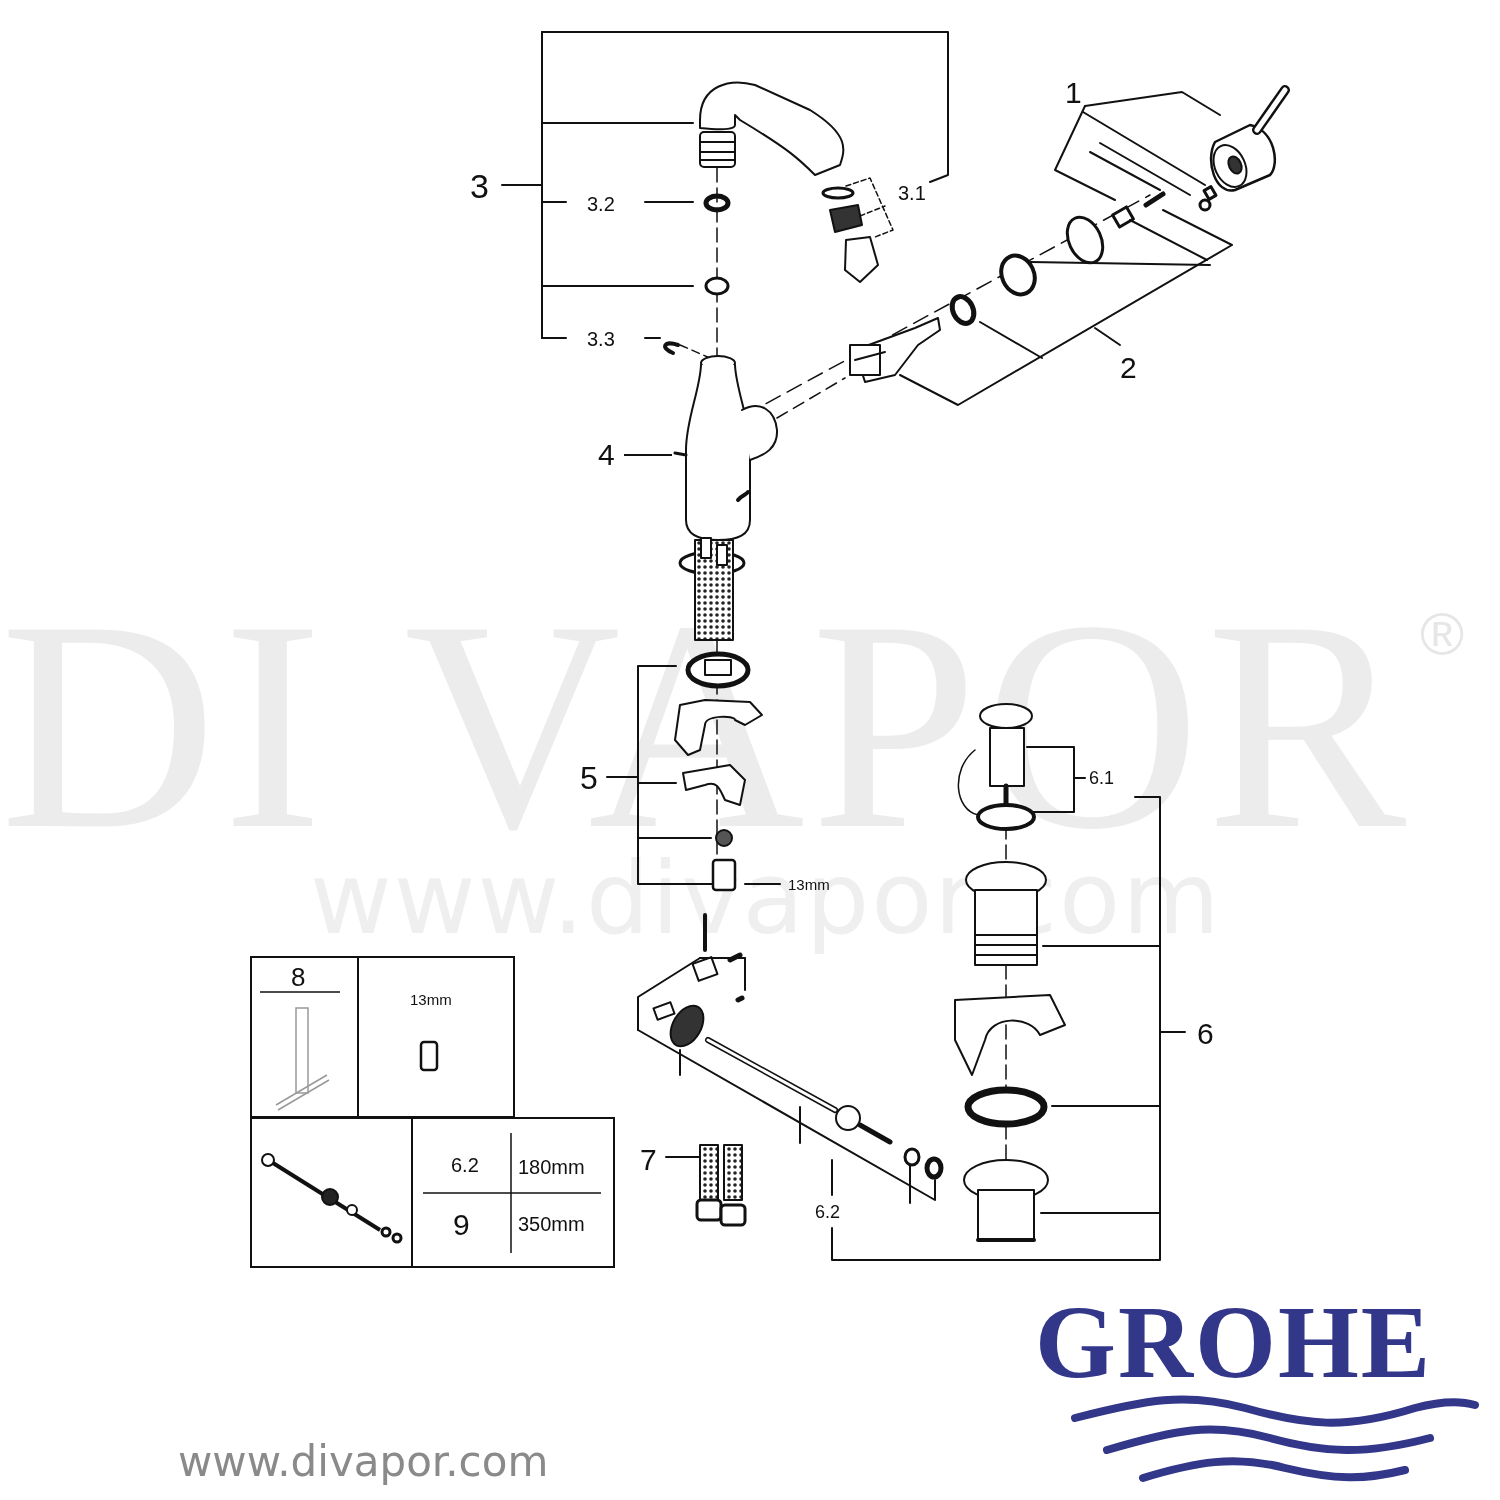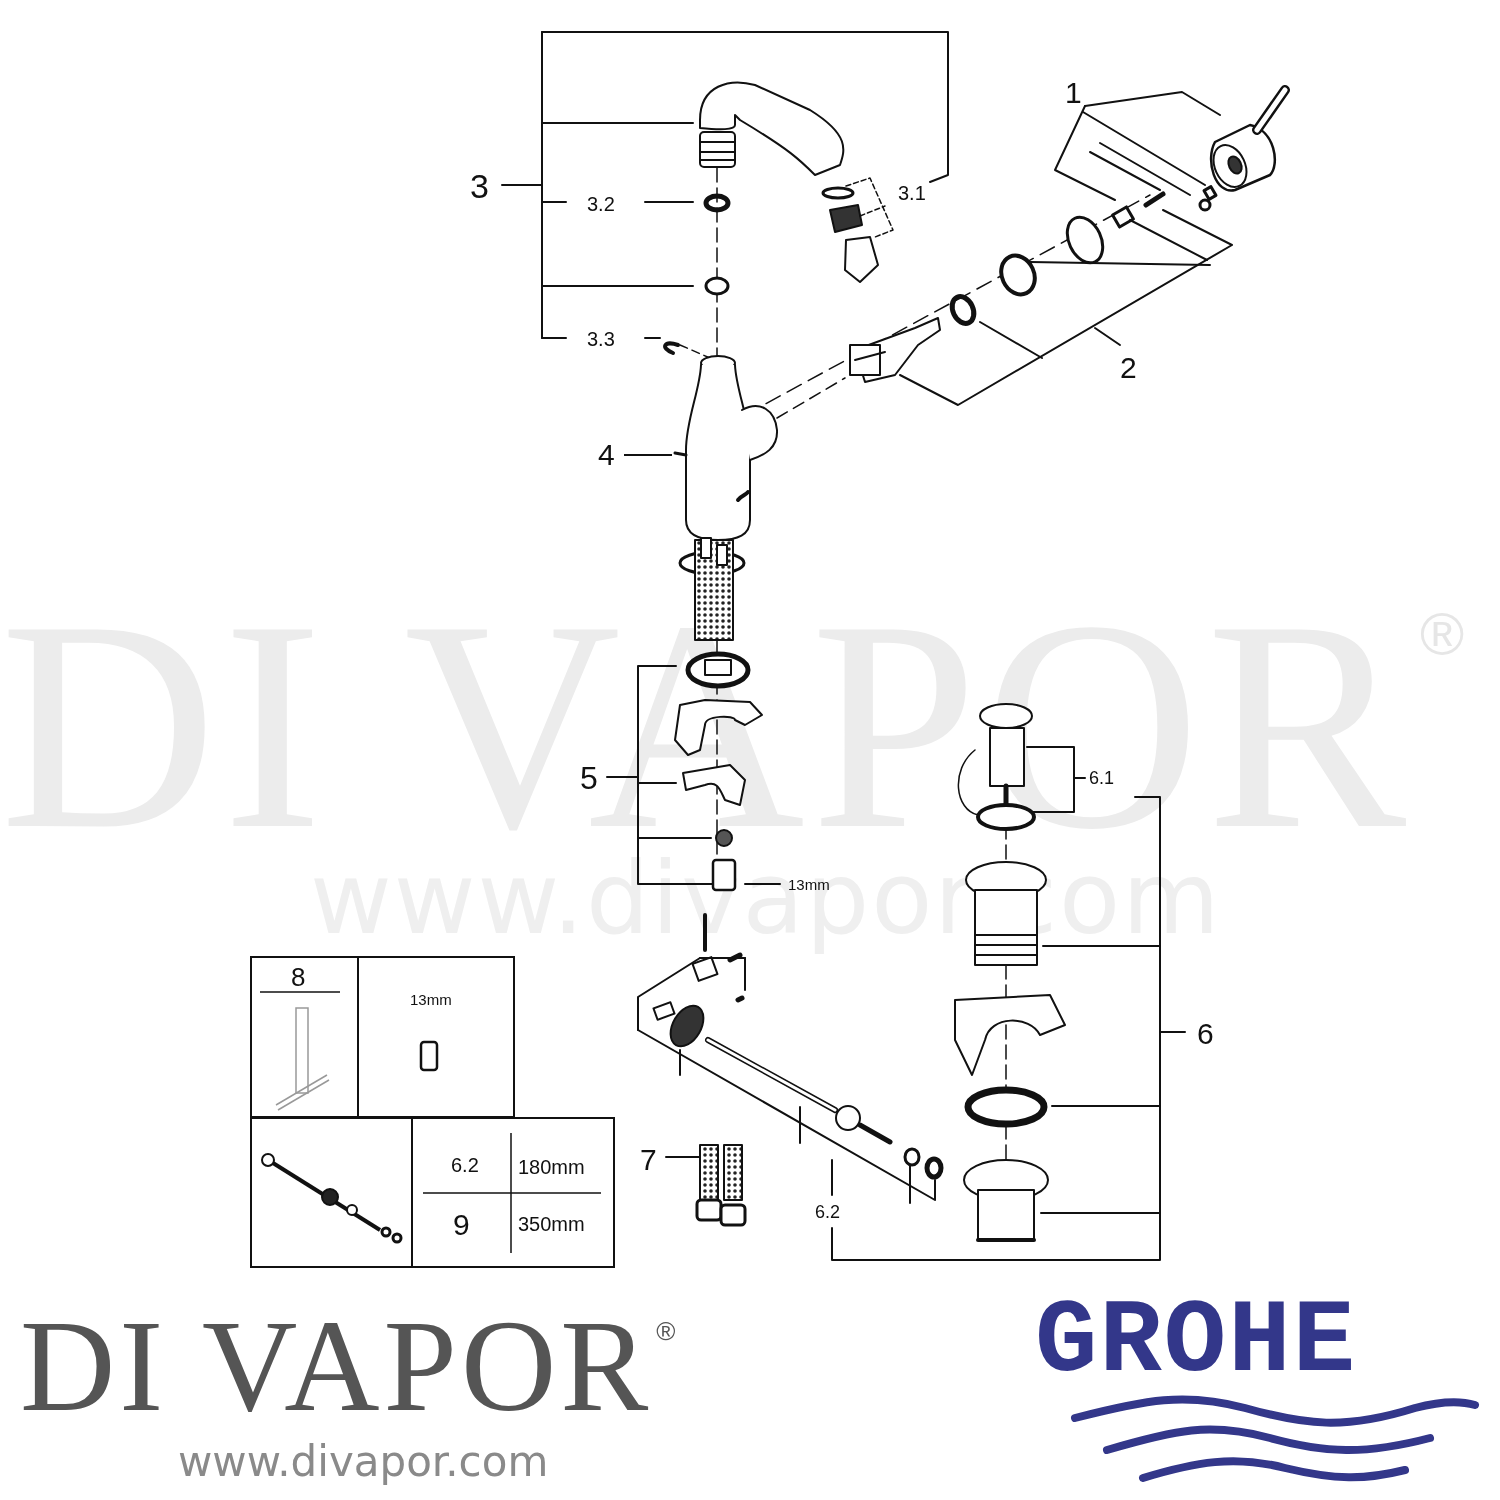--- a/index.html
+++ b/index.html
@@ -7,21 +7,21 @@
   #stage { position:absolute; left:0; top:0; width:1500px; height:1500px; }
   .wm-big { position:absolute; left:0; top:575px; width:1500px; font-family:"Liberation Serif", serif; font-size:300px; line-height:1; color:#ececec; letter-spacing:6px; white-space:nowrap; }
   .wm-reg { position:absolute; left:1420px; top:600px; font-size:60px; color:#e6e6e6; font-family:"Liberation Sans", sans-serif; }
   .wm-url { position:absolute; left:310px; top:840px; font-family:"DejaVu Sans", sans-serif; font-size:100px; color:#efefef; letter-spacing:2px; white-space:nowrap; }
   svg.diagram { position:absolute; left:0; top:0; }
   .callout { font-family:"Liberation Sans", sans-serif; fill:#111; }
   .brand-left { position:absolute; left:20px; top:1300px; font-family:"Liberation Serif", serif; font-size:132px; color:#555; letter-spacing:4px; line-height:1; white-space:nowrap; }
   .brand-left sup { font-family:"Liberation Sans", sans-serif; font-size:26px; vertical-align:top; position:relative; top:18px; margin-left:4px; }
   .brand-url { position:absolute; left:178px; top:1437px; font-family:"DejaVu Sans", sans-serif; font-size:42px; color:#8a8a8a; letter-spacing:0px; white-space:nowrap; }
   .grohe { position:absolute; left:1035px; top:1290px; width:460px; height:200px; }
-  .grohe-text { position:absolute; left:0; top:0; font-family:Liberation Mono, monospace; font-weight:bold; font-size:104px; color:#33378a; letter-spacing:2px; line-height:1; }
+  .grohe-text { position:absolute; left:0; top:0; font-family:Liberation Serif, serif; font-weight:bold; font-size:104px; color:#33378a; letter-spacing:2px; line-height:1; }
 </style>
 </head>
 <body>
 
 <div id="stage">
 
   <div class="wm-big">DI VAPOR</div>
   <div class="wm-reg">®</div>
   <div class="wm-url">www.divapor.com</div>
 
@@ -241,23 +241,20 @@
       </g>
     </g>
     <text class="callout" x="291" y="986" font-size="26">8</text>
     <text class="callout" x="410" y="1005" font-size="15">13mm</text>
     <text class="callout" x="451" y="1172" font-size="20">6.2</text>
     <text class="callout" x="518" y="1174" font-size="20">180mm</text>
     <text class="callout" x="453" y="1235" font-size="30">9</text>
     <text class="callout" x="518" y="1231" font-size="20">350mm</text>
   </svg>
 
-  <div class="brand-left">
-    <span>DI VAPOR</span><sup>®</sup>
-  </div>
   <div class="brand-url">www.divapor.com</div>
 
   <div class="grohe">
     <div class="grohe-text">GROHE</div>
     <svg width="460" height="200" style="position:absolute;left:0;top:0;">
       <g fill="none" stroke="#33378a" stroke-width="8" stroke-linecap="round">
         <path d="M40,128 C110,110 150,102 210,118 C270,135 310,140 380,118 C410,110 430,112 440,115"></path>
         <path d="M72,160 C140,140 175,132 235,148 C290,163 330,165 395,148"></path>
         <path d="M108,188 C160,172 200,165 250,178 C300,190 330,190 370,180"></path>
       </g>

